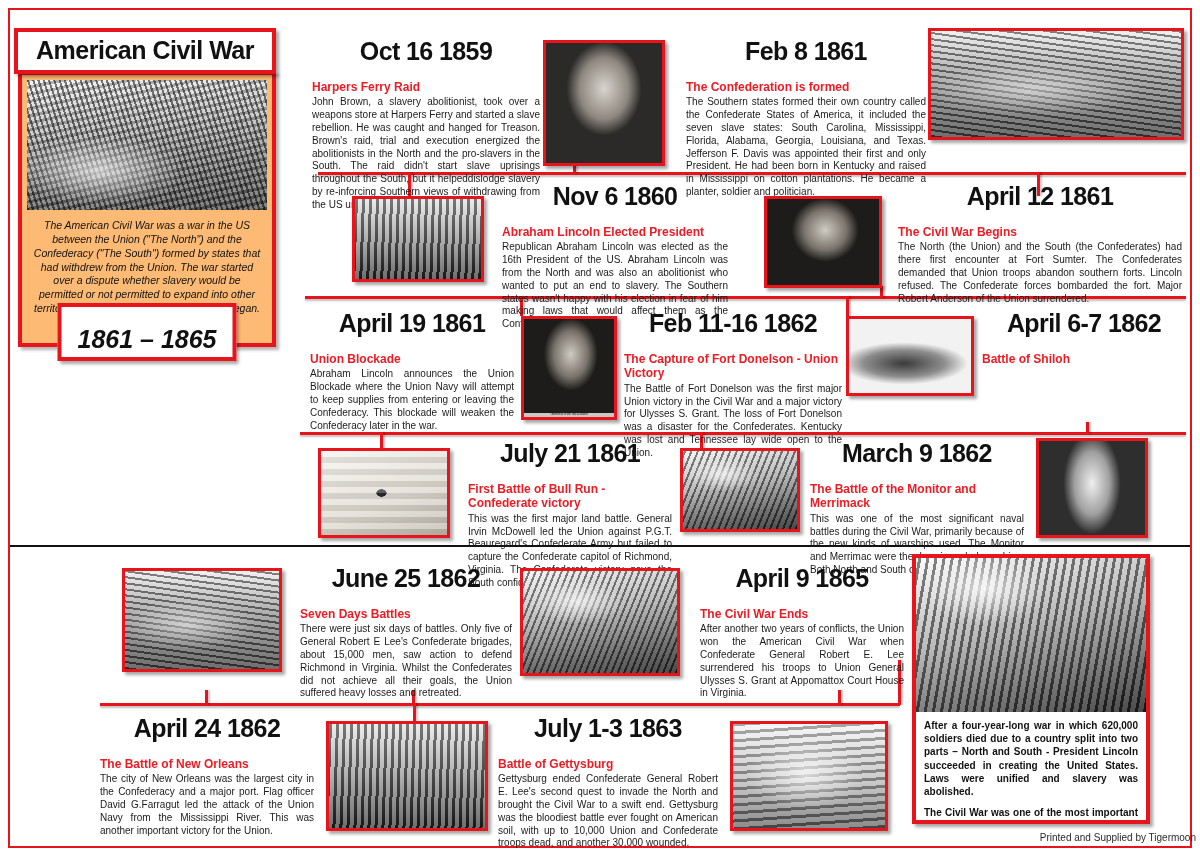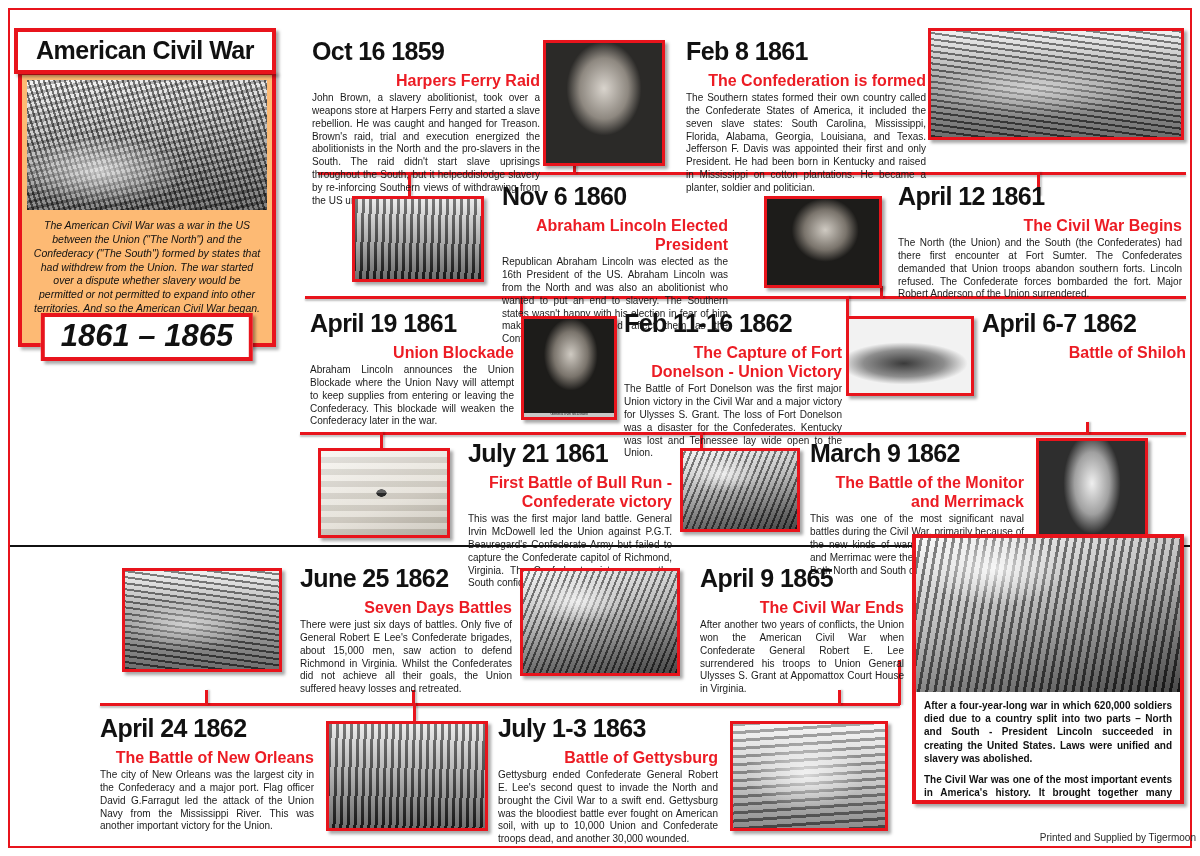--- a/index.html
+++ b/index.html
@@ -62,47 +62,47 @@
     margin-bottom: 5px;
   }
   .title-desc {
     font-size: 10.5px; line-height: 1.32; color: #111;
     text-align: center; padding: 4px 3px 22px 3px;
   }
   .years-badge {
     position: absolute; left: 50%; transform: translateX(-50%);
     bottom: -14px;
     border: 4px solid #e8141c; background: #fff;
-    padding: 1px 16px 3px 16px;
-    font-size: 31px; font-weight: bold; color: #111;
+    padding: 18px 16px 3px 16px;
+    font-size: 25px; font-weight: bold; color: #111;
     letter-spacing: 0px;
     box-shadow: 3px 3px 3px rgba(0,0,0,.35);
     white-space: nowrap;
   }
 
   
   .hline {
     position: absolute; height: 3px; background: #e8141c;
     box-shadow: 0 2px 2px rgba(0,0,0,.25);
   }
   .vline {
     position: absolute; width: 3px; background: #e8141c;
     box-shadow: 2px 0 2px rgba(0,0,0,.22);
   }
 
   
   .event { position: absolute; }
   .event .date {
     font-size: 25px; font-weight: bold; color: #111;
-    text-align: left; line-height: 1.08;
+    text-align: center; line-height: 1.08;
     letter-spacing: -0.6px; white-space: nowrap;
   }
   .event .sub {
-    font-size: 16px; font-weight: bold; color: #ec1c24;
-    text-align: right; margin-top: 6px; line-height: 1.2;
+    font-size: 12px; font-weight: bold; color: #ec1c24;
+    text-align: left; margin-top: 15px; line-height: 1.2;
   }
   .event .body {
     font-size: 10px; line-height: 1.28; color: #1a1a1a;
     text-align: justify; margin-top: 2px;
   }
   .event.jc .body { text-align: justify; }
 
   
   .photo {
     position: absolute;
@@ -367,21 +367,21 @@
   <div class="event jc" style="left:498px; top:715px; width:220px;">
     <div class="date">July 1-3 1863</div>
     <div class="sub">Battle of Gettysburg</div>
     <div class="body">Gettysburg ended Confederate General Robert E. Lee's second quest to invade the North and brought the Civil War to a swift end. Gettysburg was the bloodiest battle ever fought on American soil, with up to 10,000 Union and Confederate troops dead, and another 30,000  wounded.</div>
   </div>
 
   <div class="photo" style="left:730px; top:721px; width:158px; height:110px;">
     <div class="fill tx-surrender"></div>
   </div>
 
-  <div id="conclusion" style="left:912px; top:534px; width:272px; height:270px;">
+  <div id="conclusion" style="left:912px; top:554px; width:238px; height:270px;">
     <div class="cimg tx-veterans"></div>
     <div class="ctext">
       <p>After a four-year-long war in which 620,000 soldiers died due to a country split into two parts – North and South - President Lincoln succeeded in creating the United States.  Laws were unified and slavery was abolished.</p>
       <p>The Civil War was one of the most important events in America's history. It brought together many separate states into one nation and introduced freedom for slaves and the early beginnings of civil rights for all.</p>
     </div>
   </div>
 
   <div id="footer-credit">Printed and Supplied by Tigermoon</div>
 
 </div>

